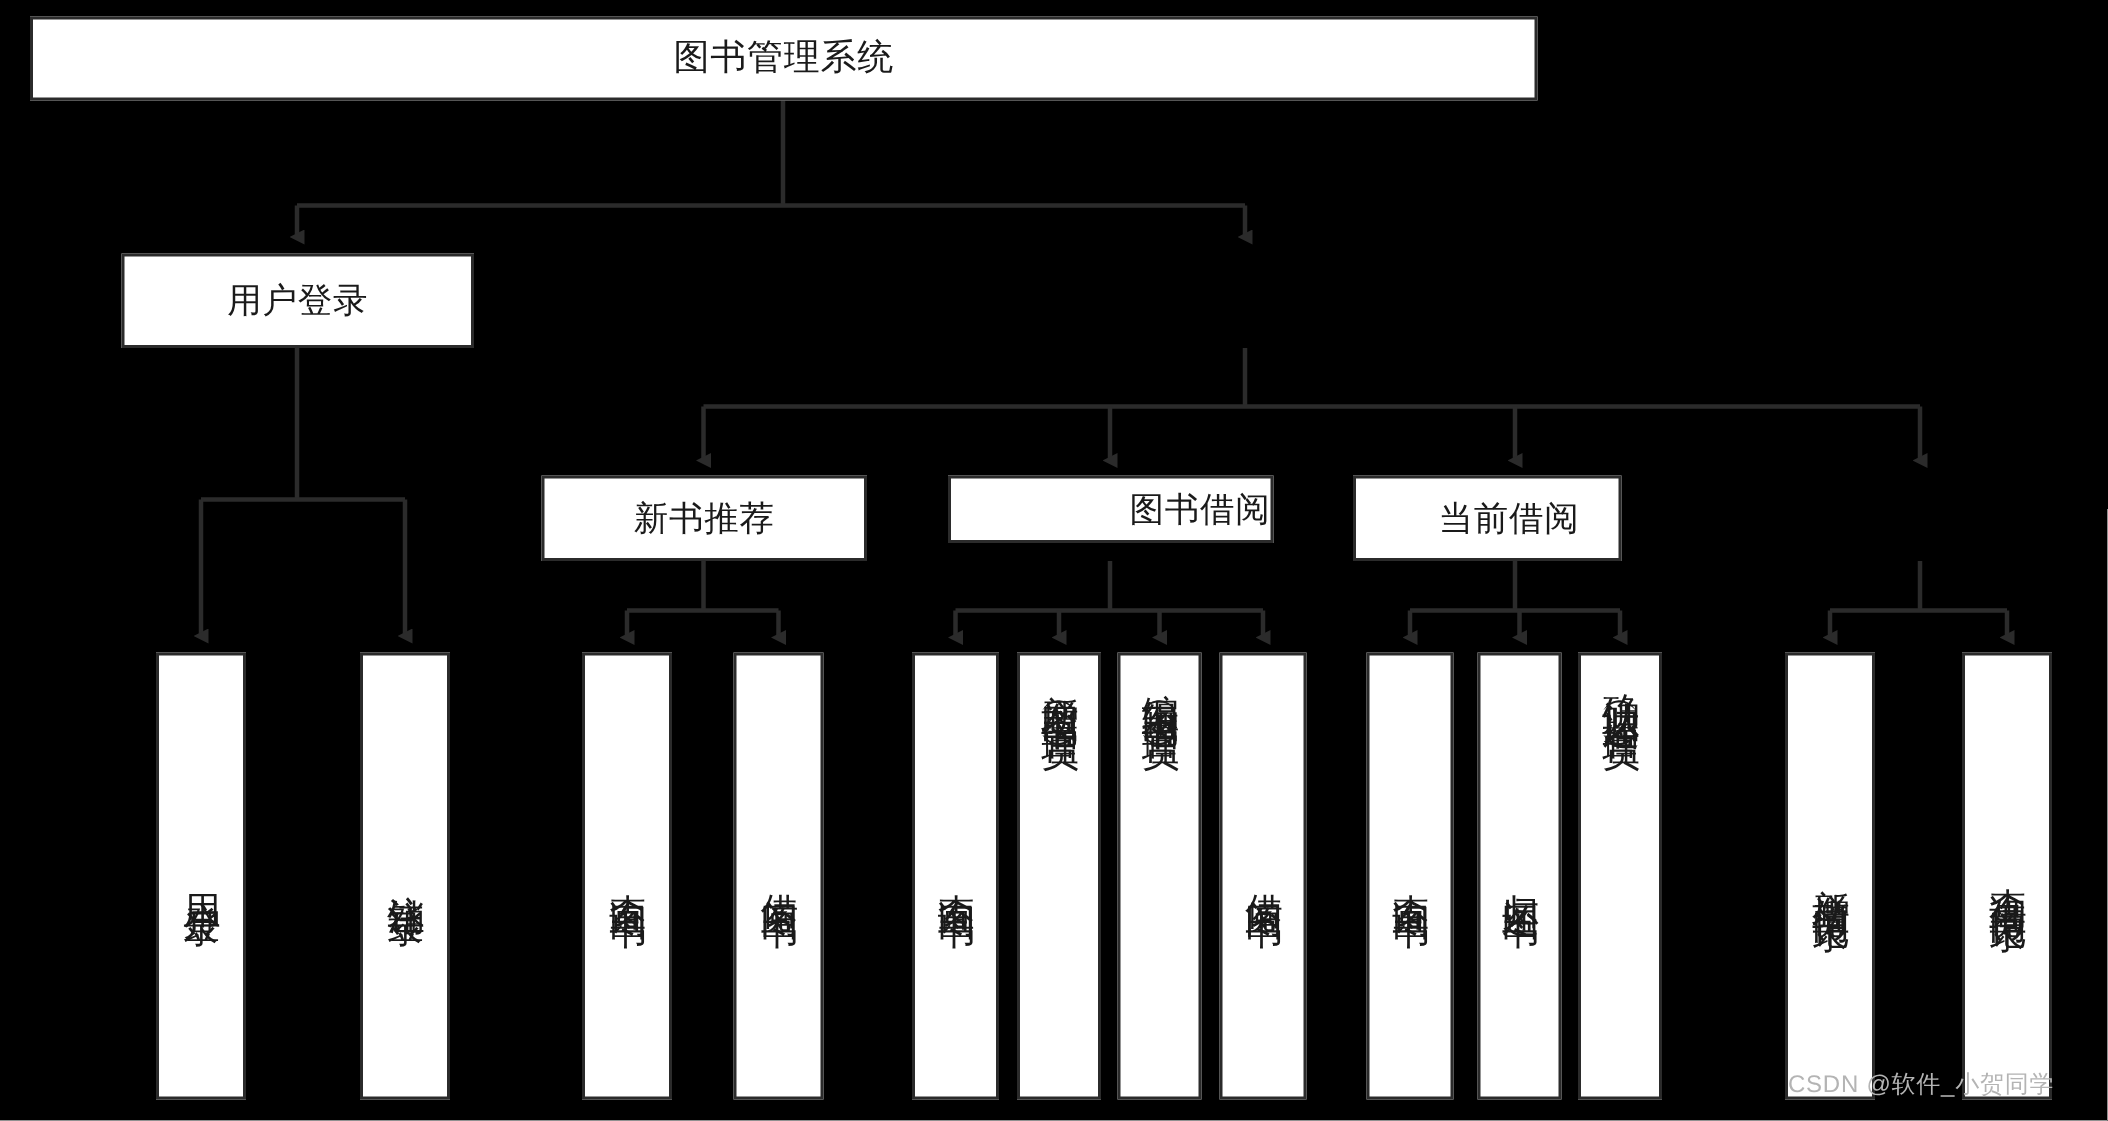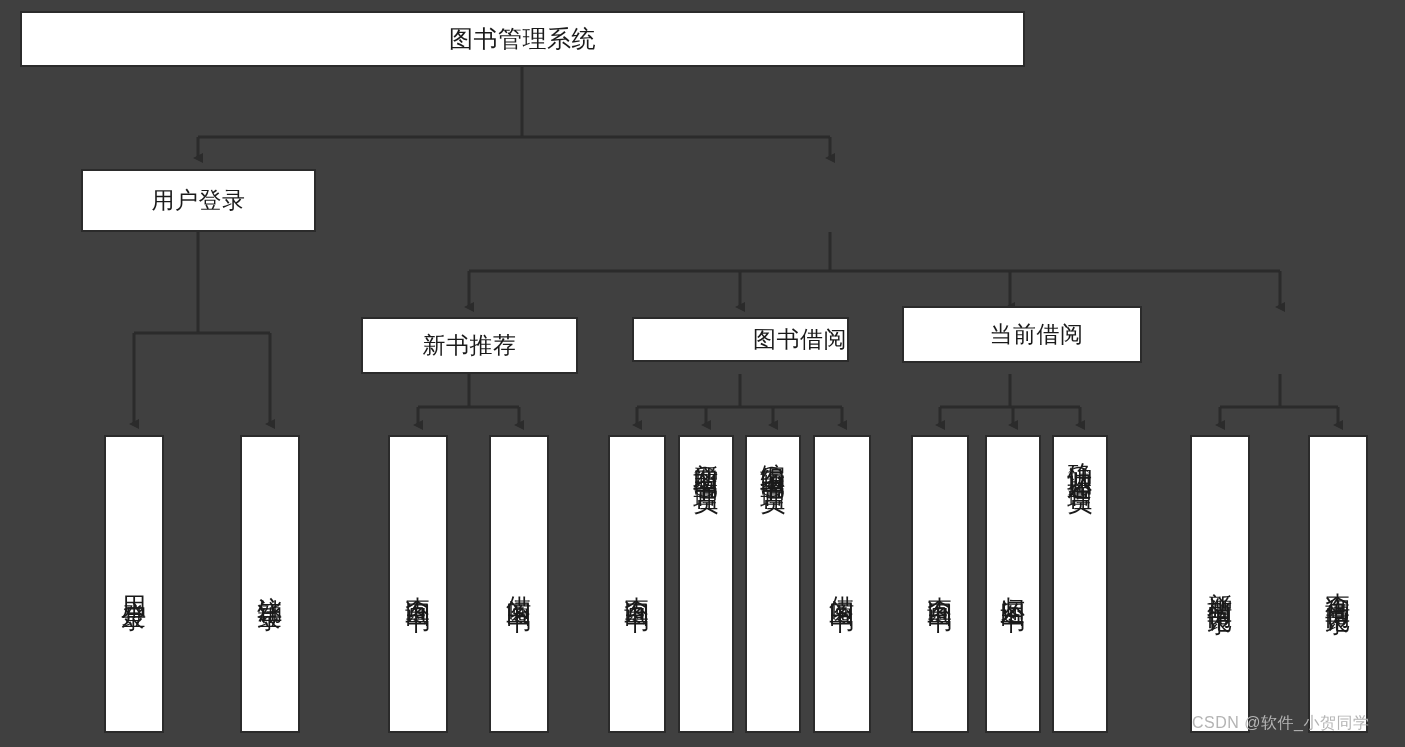--- a/index.html
+++ b/index.html
@@ -7,21 +7,21 @@
     padding: 0;
     background: #ffffff;
   }
   body {
     font-family: "Liberation Sans", "DejaVu Sans", sans-serif;
   }
   #canvas {
     position: relative;
     width: 1405px;
     height: 747px;
-    background: #404040;
+    background: #000000;
     overflow: hidden;
   }
   svg.wires {
     position: absolute;
     left: 0;
     top: 0;
     width: 1405px;
     height: 747px;
     pointer-events: none;
   }
@@ -135,21 +135,21 @@
   <div class="node h-node" style="left:81px; top:169px; width:235px; height:63px;">
     <span class="node-label">用户登录</span>
   </div>
 
   <div class="node h-node" style="left:361px; top:317px; width:217px; height:57px;">
     <span class="node-label">新书推荐</span>
   </div>
   <div class="node h-node" style="left:632px; top:317px; width:217px; height:45px;justify-content:flex-end;">
     <span class="node-label">图书借阅</span>
   </div>
-  <div class="node h-node" style="left:902px; top:306px; width:240px; height:57px;padding-left:29px;">
+  <div class="node h-node" style="left:902px; top:317px; width:179px; height:57px;padding-left:29px;">
     <span class="node-label">当前借阅</span>
   </div>
 
   <div class="node v-node centerv" style="left:104px; top:435px; width:60px; height:298px;">
     <span class="node-label">用户登录</span>
   </div>
   <div class="node v-node centerv" style="left:240px; top:435px; width:60px; height:298px;">
     <span class="node-label">注销登录</span>
   </div>
 

